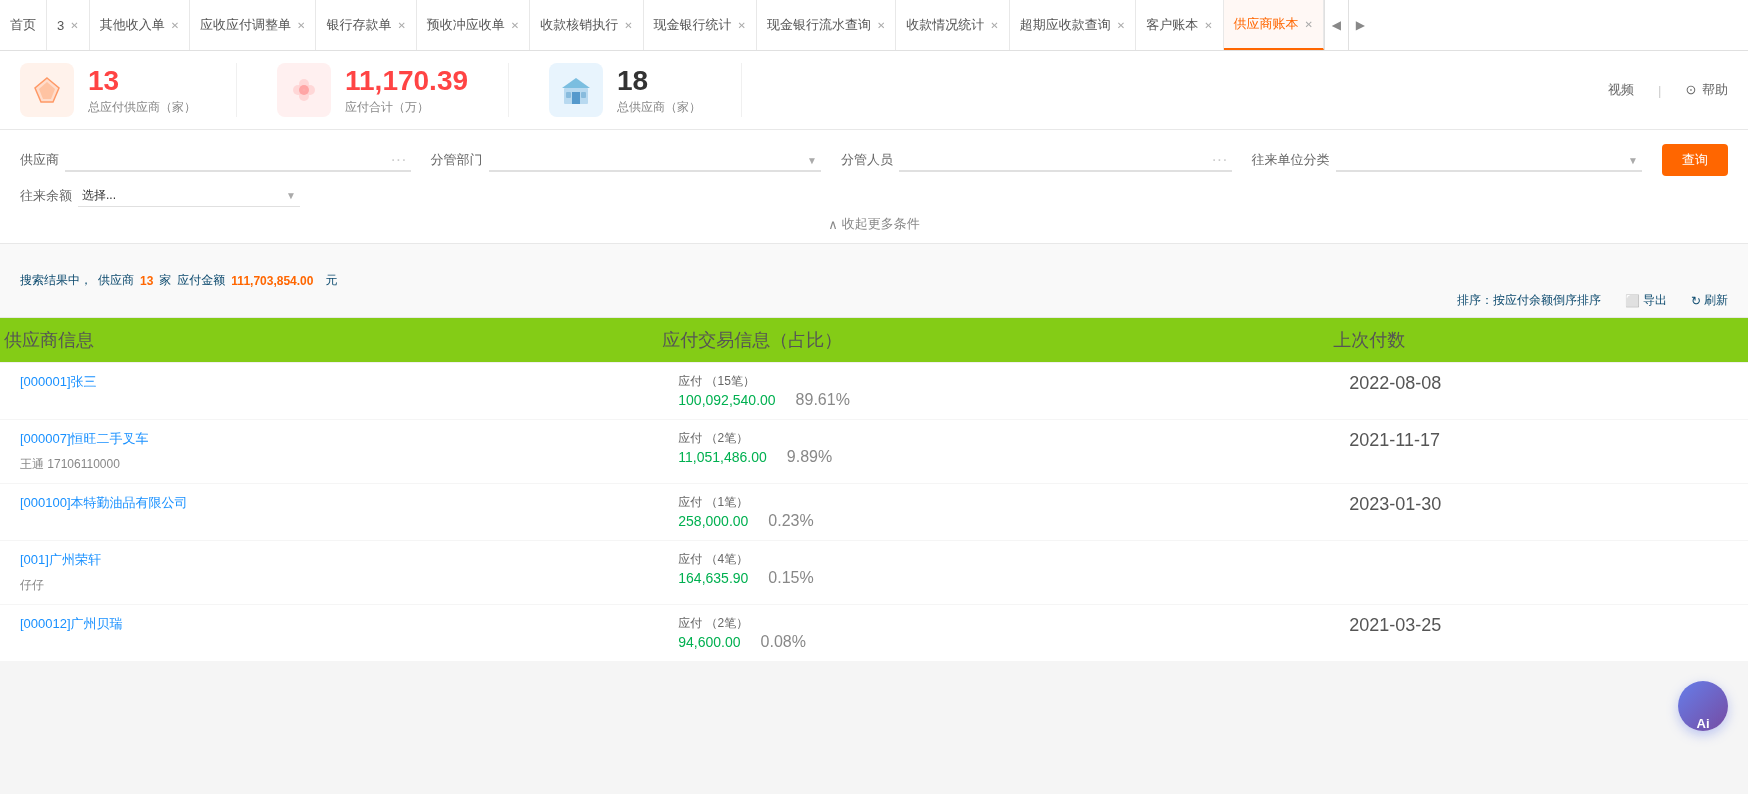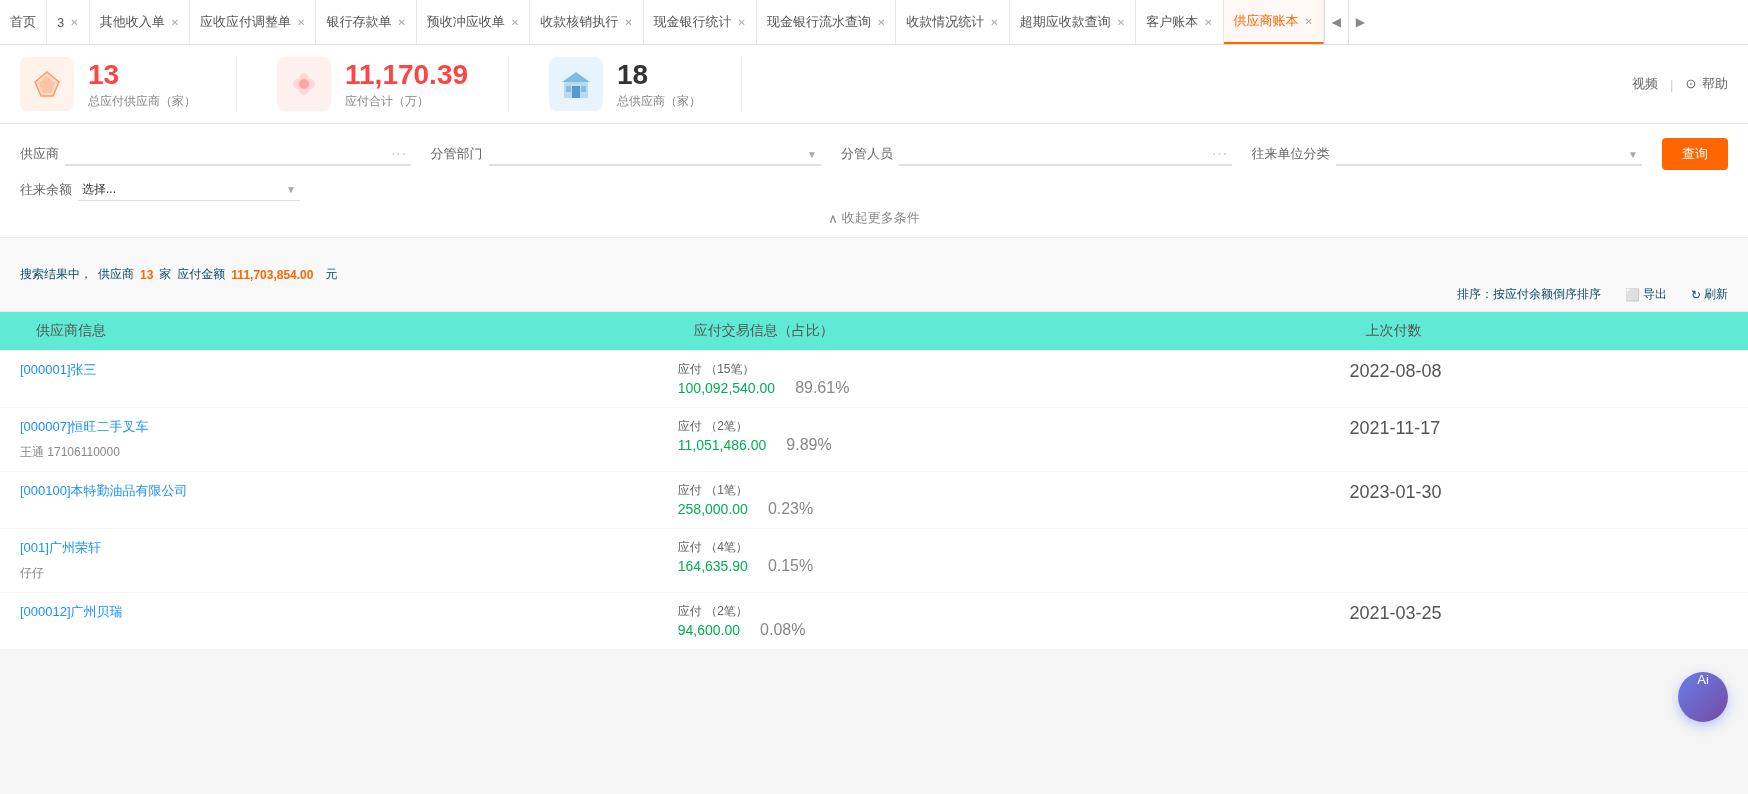--- a/index.html
+++ b/index.html
@@ -4,21 +4,21 @@
   <style>
     * { box-sizing: border-box; margin: 0; padding: 0; font-family: 'Microsoft YaHei', Arial, sans-serif; font-size: 13px; }
     body { background: #f5f5f5; color: #333; }
 
     
     .top-nav {
       display: flex;
       align-items: center;
       background: #fff;
       border-bottom: 1px solid #e0e0e0;
-      height: 45px;
+      height: 51px;
       overflow: hidden;
     }
     .nav-tab {
       display: flex;
       align-items: center;
       padding: 0 10px;
       height: 100%;
       white-space: nowrap;
       border-right: 1px solid #e8e8e8;
       cursor: pointer;
@@ -81,21 +81,21 @@
     .stat-icon.pink { background: #fff0f0; color: #ff8888; }
     .stat-icon.blue { background: #e8f4fd; color: #4aa8dd; }
     .stat-info { display: flex; flex-direction: column; }
     .stat-number { font-size: 28px; font-weight: bold; color: #ff4444; line-height: 1.2; }
     .stat-label { font-size: 12px; color: #888; margin-top: 2px; }
 
     .top-right-links {
       margin-left: auto;
       display: flex;
       align-items: center;
-      gap: 12px;
+      gap: 24px;
       font-size: 12px;
       color: #888;
     }
     .top-right-links span { cursor: pointer; color: #666; }
     .top-right-links .divider { color: #ccc; }
 
     
     .filter-area {
       background: #fff;
       padding: 14px 20px 10px;
@@ -193,55 +193,55 @@
     .table-container {
       background: #fff;
       overflow-x: auto;
     }
     .data-table {
       width: 100%;
       border-collapse: collapse;
     }
     .data-table th {
       text-align: left;
-      padding: 10px 36px;
-      font-size: 14px;
+      padding: 10px 4px;
+      font-size: 18px;
       font-weight: normal;
       color: #555;
       border-bottom: 1px solid #f0f0f0;
-      background: #5eead4;
+      background: #84cc16;
     }
     .data-table td {
       padding: 10px 20px;
       border-bottom: 1px solid #f5f5f5;
       vertical-align: top;
     }
     .data-table tr.highlighted td { background: #fff5f0; }
     .supplier-link { color: #1890ff; text-decoration: none; font-size: 13px; }
     .supplier-sub { color: #888; font-size: 12px; margin-top: 8px; }
     .tx-label { color: #666; font-size: 12px; }
     .tx-amount { color: #00b050; font-size: 14px; font-weight: 500; margin-top: 2px; }
     .tx-percent { color: #888; font-size: 16px; margin-left: 12px; }
     .tx-row { display: flex; align-items: baseline; gap: 8px; }
     .date-text { color: #555; font-size: 18px; }
 
     .ai-badge {
       position: fixed;
       right: 20px;
-      bottom: 72px;
+      bottom: 63px;
       width: 50px;
       height: 50px;
       background: linear-gradient(135deg, #667eea, #764ba2);
       border-radius: 50%;
       display: flex;
-      align-items: flex-start;
+      align-items: flex-end;
       justify-content: center;
       color: white;
       font-size: 16px;
-      font-weight: normal;
+      font-weight: bold;
       cursor: pointer;
       box-shadow: 0 4px 12px rgba(102,126,234,0.4);
     }
   </style>
 </head>
 <body>
 
 <div class="top-nav">
   <div class="nav-tab">
     <span>首页</span>

